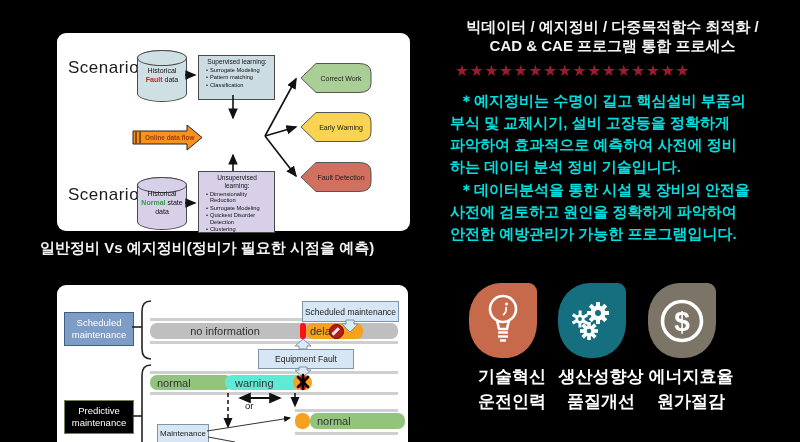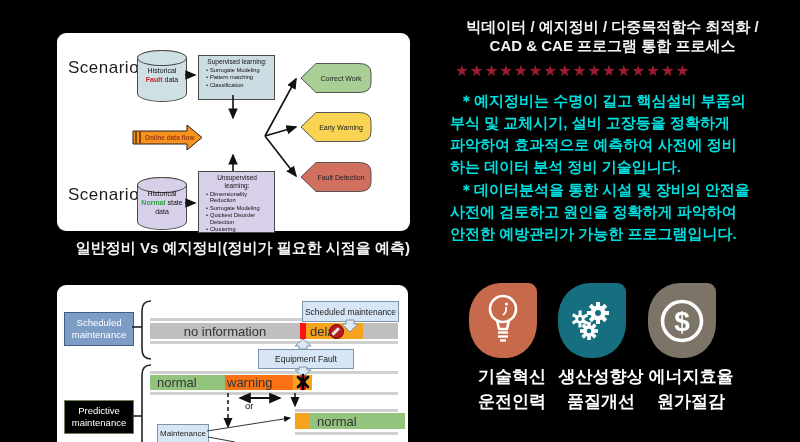--- a/index.html
+++ b/index.html
@@ -36,34 +36,34 @@
             background:#A9CBE4;border:0 solid #4a4a4a;}
   .decision::before{left:2px;border-right-width:1px;}
   .decision::after{right:2px;border-left-width:1px;}
 
   .outshape{position:absolute;width:72px;height:30px;}
   .outshape .lbl{position:absolute;left:10px;right:0;top:0;bottom:0;display:flex;
                  align-items:center;justify-content:center;font-size:7px;color:#1c1c1c;}
 
   .arrowtxt{position:absolute;font-size:6.4px;color:#9c3a10;font-weight:bold;}
 
-  #caption{left:40px;top:239px;width:370px;text-align:right;color:#F2F2F2;
+  #caption{left:40px;top:239px;width:370px;text-align:left;color:#F2F2F2;
            font-size:15px;font-weight:bold;}
 
   
   .sidelabel{position:absolute;width:68px;height:32px;display:flex;align-items:center;
              justify-content:center;text-align:center;color:#fff;font-size:9.5px;line-height:1.3;}
   #sched-label{left:7px;top:27px;background:#7D9CC6;border:1px solid #3F5E86;}
   #pred-label{left:7px;top:115px;background:#000000;border:1px solid #6F8352;}
 
   .track{position:absolute;height:3px;background:#CFCFCF;}
   .callout{position:absolute;background:#D7E6F4;border:1px solid #7F94A8;
            display:flex;align-items:center;justify-content:center;
            font-size:8.5px;color:#1c1c1c;}
-  .seg{position:absolute;display:flex;align-items:center;font-size:13px;color:#333;}
+  .seg{position:absolute;display:flex;align-items:center;font-size:11px;color:#333;border-radius:7px;}
   .ban{position:absolute;width:13px;height:13px;border-radius:50%;background:#B71C1C;
        border:1px solid #6d0000;}
   .ban::after{content:'';position:absolute;left:1px;top:5px;width:9px;height:2.5px;
        background:#e8e8e8;transform:rotate(-45deg);}
 
   
   #heading{left:420px;top:17px;width:385px;text-align:center;color:#F2F2F2;
            font-size:15px;font-weight:bold;line-height:19px;}
   #stars{left:455px;top:62px;font-size:15.5px;letter-spacing:.8px;color:#9E1B2F;}
   .para{position:absolute;left:450px;width:345px;color:#00DFDF;font-size:15px;
@@ -167,21 +167,21 @@
   <div class="seg" style="left:243px;top:38px;width:6px;height:16px;background:#FF1111;"></div>
   <div class="seg" style="left:249px;top:38px;width:53px;height:16px;background:#F6A21E;padding-left:4px;">delay</div>
   <div class="ban" style="left:272px;top:39px;"></div>
 
   <div class="callout" style="left:245px;top:16px;width:95px;height:19px;">Scheduled maintenance</div>
   <div class="callout" style="left:201px;top:64px;width:94px;height:18px;">Equipment Fault</div>
 
   <div class="track" style="left:93px;top:86px;width:248px;"></div>
   <div class="track" style="left:93px;top:107px;width:248px;"></div>
   <div class="seg" style="left:93px;top:90px;width:75px;height:15px;background:#93C47D;padding-left:7px;">normal</div>
-  <div class="seg" style="left:168px;top:90px;width:68px;height:15px;background:#f97316;padding-left:2px;">warning</div>
+  <div class="seg" style="left:168px;top:90px;width:68px;height:15px;background:#5eead4;padding-left:10px;">warning</div>
   <div class="seg" style="left:236px;top:90px;width:19px;height:15px;background:#F6A21E;"></div>
   <div class="seg" style="left:243px;top:90px;width:6px;height:15px;background:#FF1111;"></div>
 
   <div class="track" style="left:238px;top:124px;width:103px;"></div>
   <div class="track" style="left:238px;top:147px;width:103px;"></div>
   <div class="seg" style="left:238px;top:128px;width:15px;height:16px;background:#F6A21E;"></div>
   <div class="seg" style="left:253px;top:128px;width:88px;height:16px;background:#93C47D;padding-left:7px;">normal</div>
 
   <div class="callout" style="left:100px;top:139px;width:50px;height:17px;font-size:8px;">Maintenance</div>
   <div class="abs" style="left:188px;top:115px;font-size:9.5px;color:#111;">or</div>

